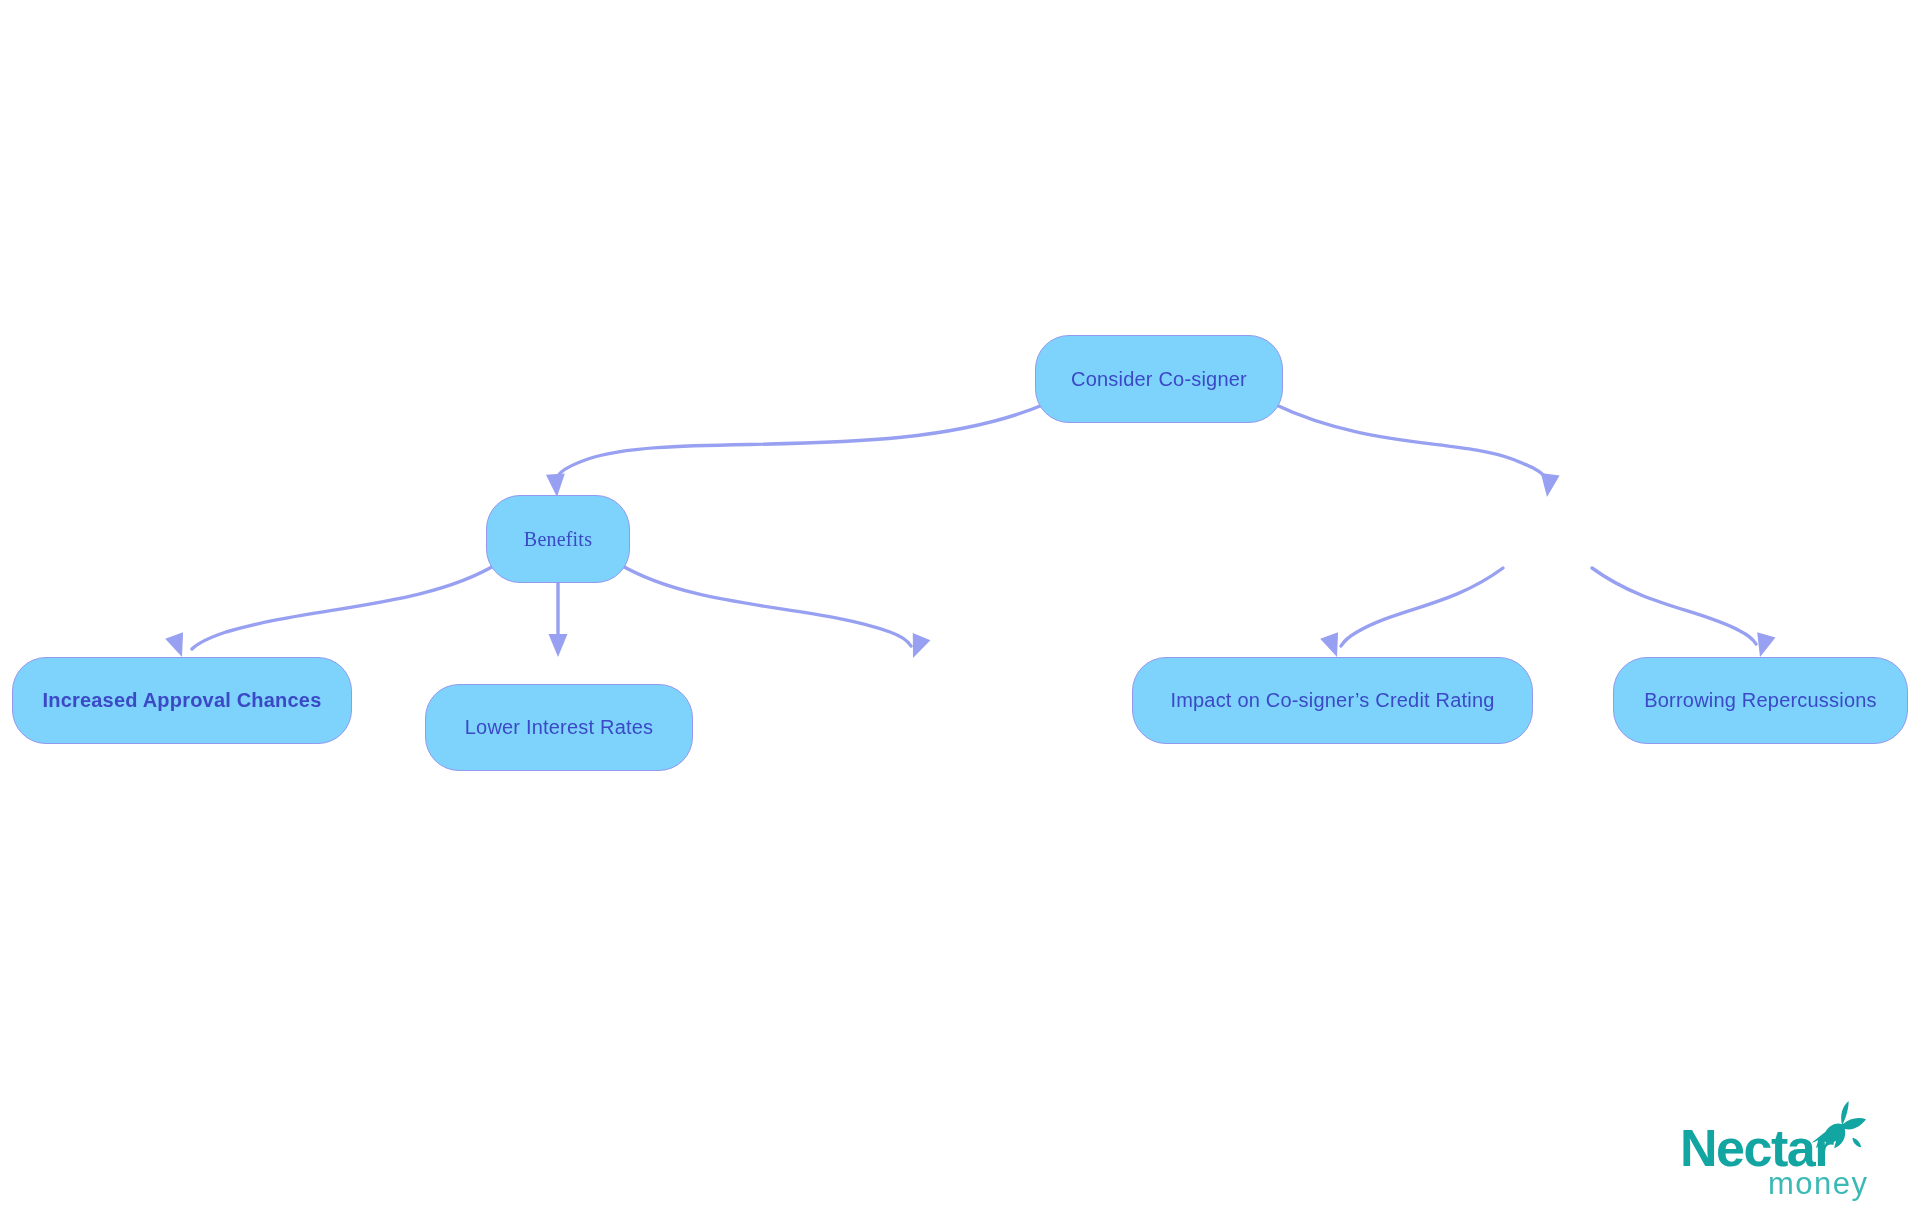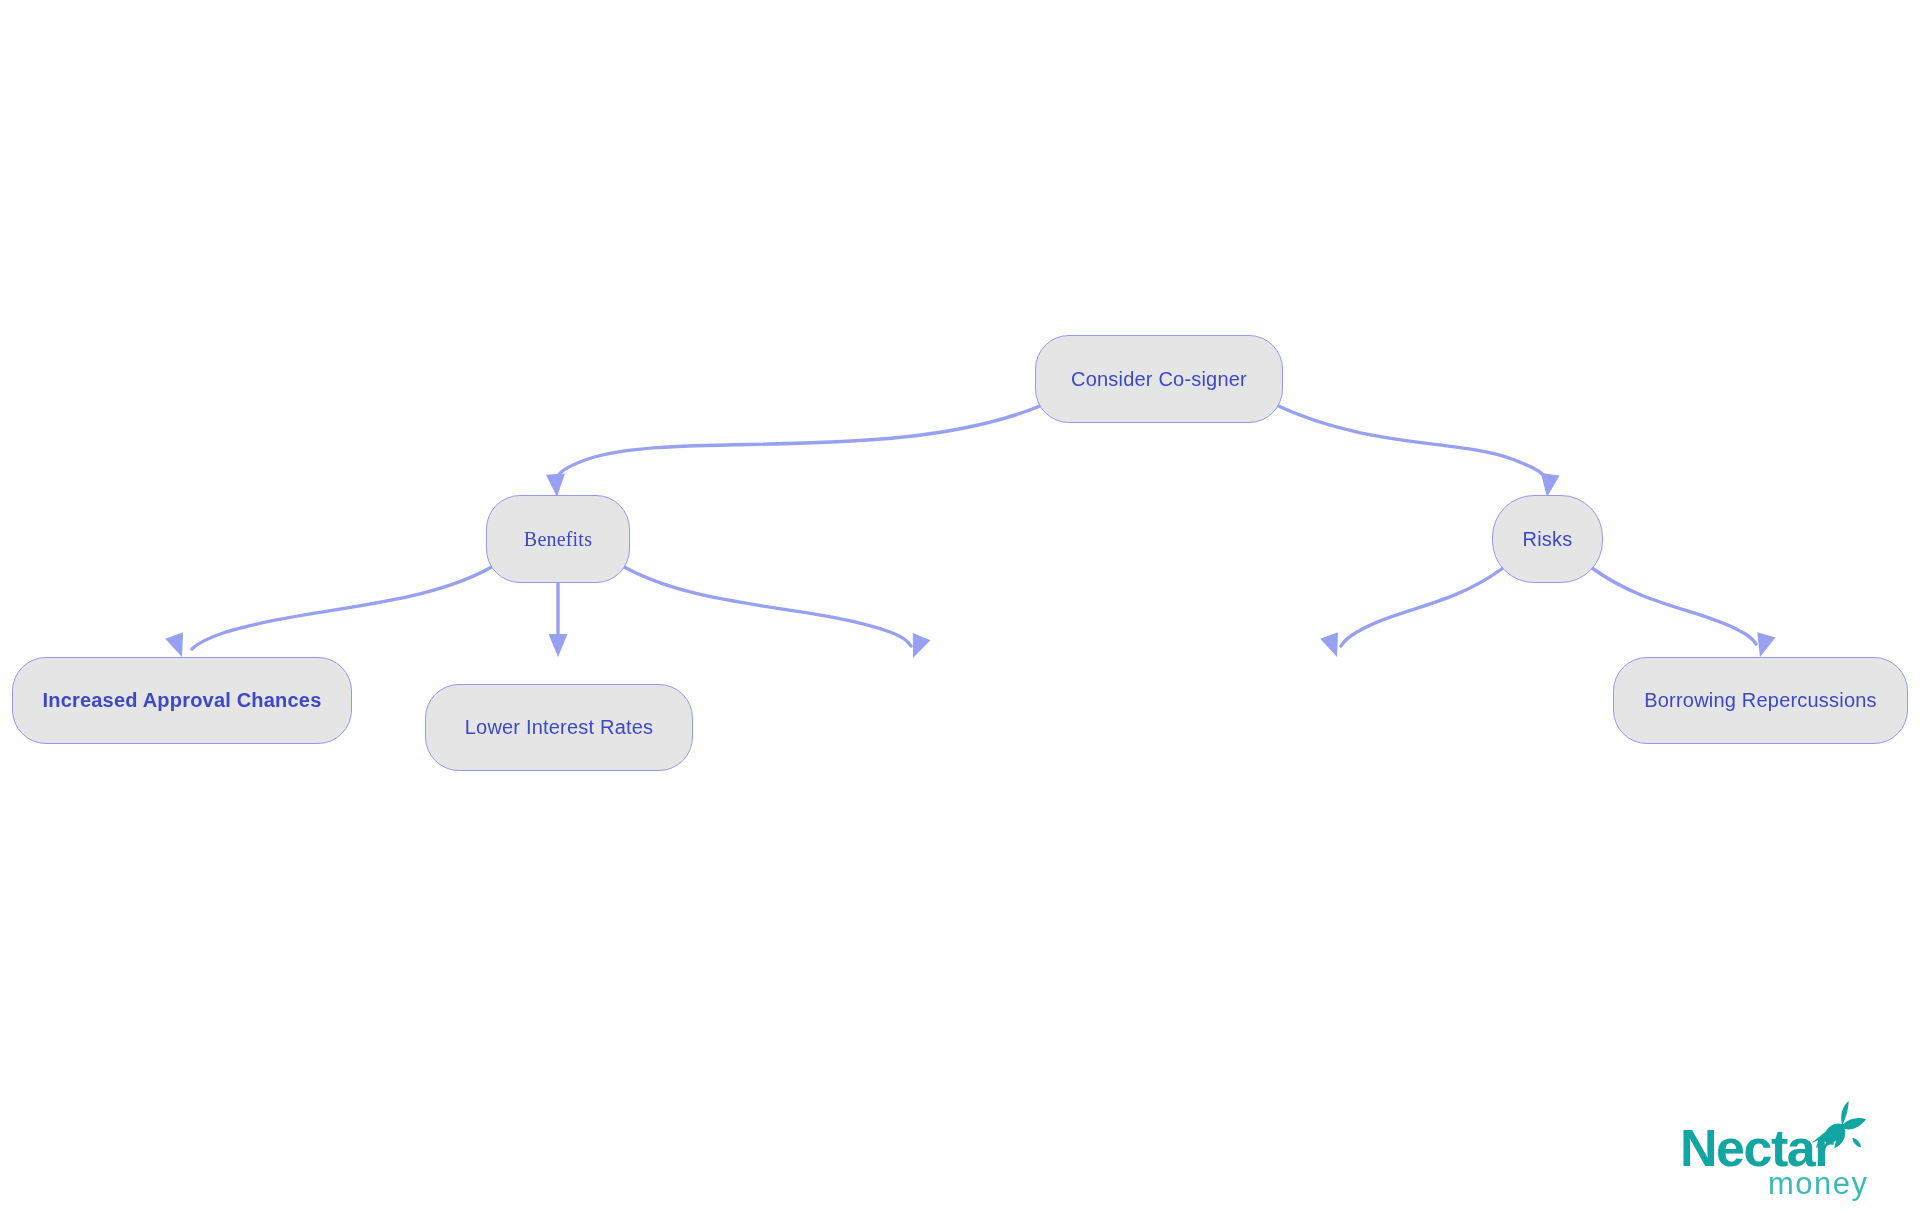--- a/index.html
+++ b/index.html
@@ -25,21 +25,21 @@
     fill: none;
     stroke-width: 3.4;
     stroke-linecap: round;
   }
   .arrowhead { stroke: none; }
   .node {
     position: absolute;
     display: flex;
     align-items: center;
     justify-content: center;
-    background: #e5e5e5;
+    background: #7dd3fc;
     border: 1.6px solid #9499f0;
     border-radius: 34px;
     box-sizing: border-box;
     color: #3b49c6;
     font-size: 20px;
     letter-spacing: 0.2px;
     white-space: nowrap;
     text-align: left;
   }
   .node.round { border-radius: 42px; }
@@ -106,33 +106,33 @@
   </svg>
 
   <div class="node" style="left:1035px; top:335px; width:248px; height:88px;">
     <span>Consider Co-signer</span>
   </div>
 
   <div class="node" style="left:486px; top:495px; width:144px; height:88px;font-family:Liberation Serif, serif;">
     <span>Benefits</span>
   </div>
 
-  <div class="node round" style="left:1492px; top:495px; width:111px; height:88px;">
-    <span>Risks</span>
-  </div>
 
   <div class="node" style="left:12px; top:657px; width:340px; height:87px;font-weight:bold;">
     <span>Increased Approval Chances</span>
   </div>
 
   <div class="node" style="left:425px; top:684px; width:268px; height:87px;">
     <span>Lower Interest Rates</span>
   </div>
 
 
+  <div class="node" style="left:1132px; top:657px; width:401px; height:87px;">
+    <span>Impact on Co-signer’s Credit Rating</span>
+  </div>
 
   <div class="node" style="left:1613px; top:657px; width:295px; height:87px;">
     <span>Borrowing Repercussions</span>
   </div>
 
   <div class="logo">
     <svg class="logo-bird" viewBox="0 0 60 58" xmlns="http://www.w3.org/2000/svg">
       <path d="M2 44 L16 33 C20 26, 27 23, 33 25 C31 16, 33 7, 40 1 C40 10, 37 18, 34 25 C41 19, 50 17, 58 20 C52 28, 44 32, 36 30 C38 39, 33 47, 25 50 L27 42 C24 45, 19 45, 15 43 L6 50 L9 41 C6 43, 4 44, 2 44 Z" fill="#12a5a1"></path>
       <path d="M44 39 C49 40, 52 44, 53 49 C48 48, 44 44, 44 39 Z" fill="#12a5a1"></path>
     </svg>

